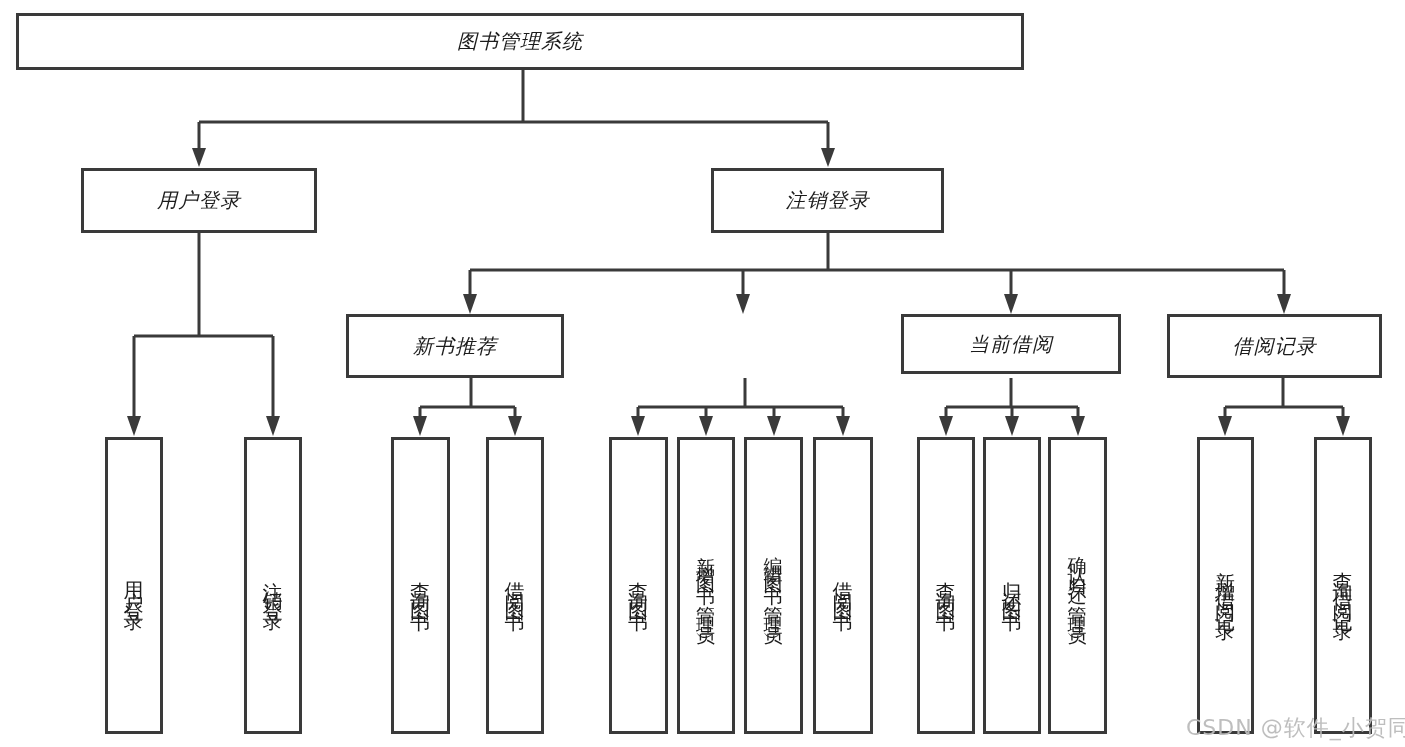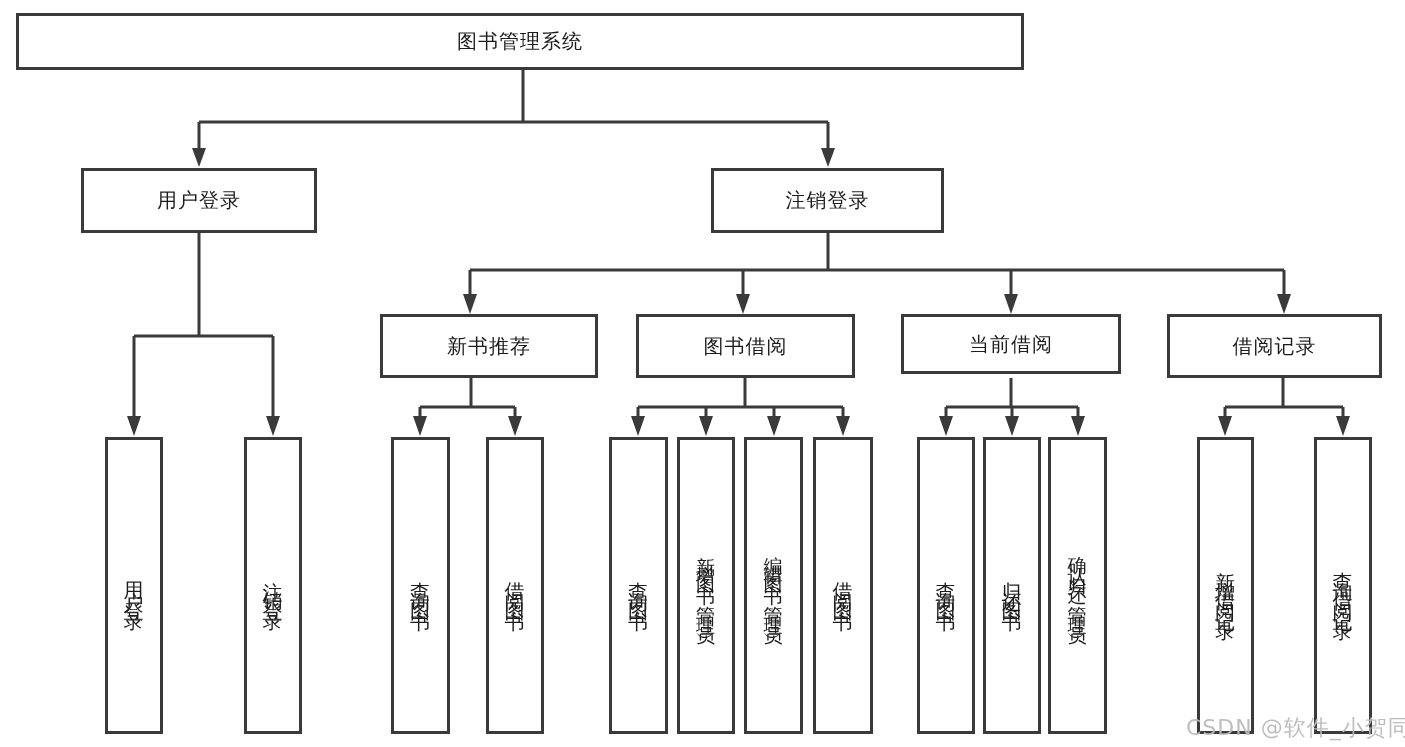--- a/index.html
+++ b/index.html
@@ -9,21 +9,21 @@
     background:#ffffff;
     font-family:"DejaVu Sans","Liberation Sans",sans-serif;
     overflow:hidden;
   }
   #connectors{position:absolute;left:0;top:0;width:1405px;height:747px;}
   .hnode{
     position:absolute;
     box-sizing:border-box;
     border:3px solid #3a3a3a;
     background:#ffffff;
-    display:flex;align-items:center;justify-content:center;
+    display:flex;align-items:center;justify-content:center;font-style:italic;
   }
   .hnode span{
     font-size:20px;color:#1c1c1c;letter-spacing:1px;white-space:nowrap;
   }
   .vnode{
     position:absolute;
     box-sizing:border-box;
     border:3px solid #3a3a3a;
     background:#ffffff;
     display:flex;align-items:center;justify-content:center;
@@ -84,25 +84,22 @@
     <span>图书管理系统</span>
   </div>
 
   <div class="hnode" style="left:81px;top:168px;width:236px;height:65px">
     <span>用户登录</span>
   </div>
   <div class="hnode" style="left:711px;top:168px;width:233px;height:65px">
     <span>注销登录</span>
   </div>
 
-  <div class="hnode" style="left:380px;top:314px;width:218px;height:64px">
+  <div class="hnode" style="left:346px;top:314px;width:218px;height:64px">
     <span>新书推荐</span>
-  </div>
-  <div class="hnode" style="left:636px;top:314px;width:219px;height:64px">
-    <span>图书借阅</span>
   </div>
   <div class="hnode" style="left:901px;top:314px;width:220px;height:60px">
     <span>当前借阅</span>
   </div>
   <div class="hnode" style="left:1167px;top:314px;width:215px;height:64px">
     <span>借阅记录</span>
   </div>
 
   <div class="vnode" style="left:105px;top:437px;width:58px;height:297px">
     <span>用户登录</span>

